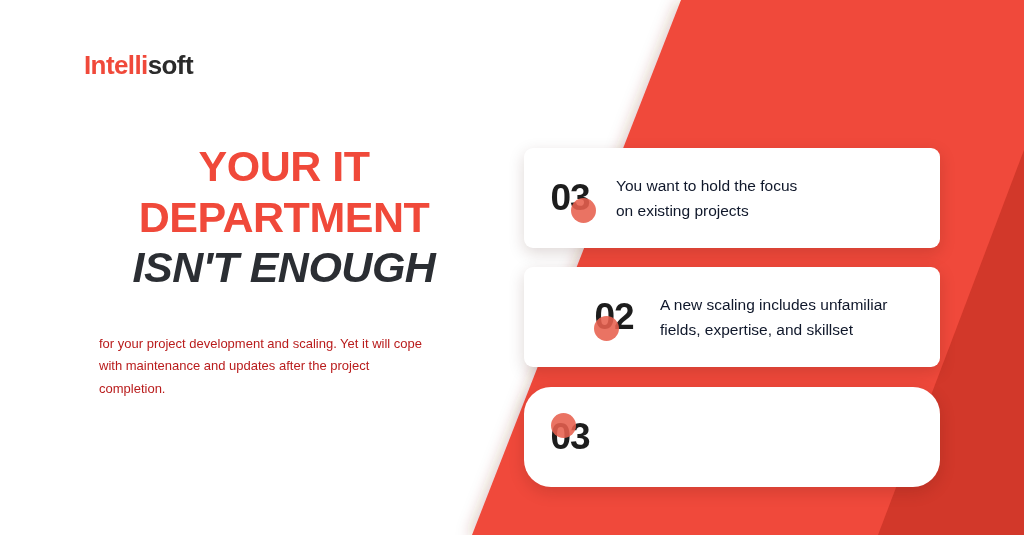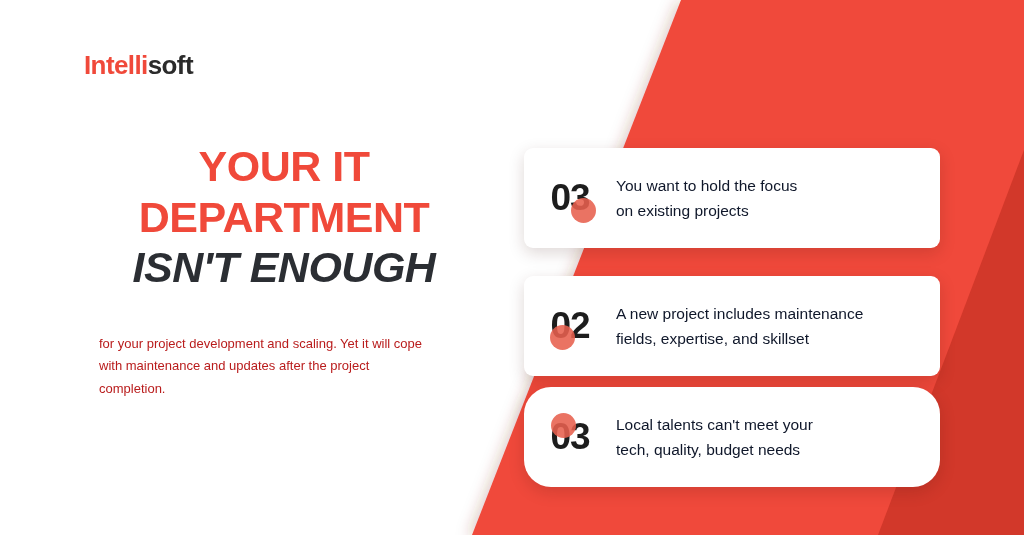--- a/index.html
+++ b/index.html
@@ -67,21 +67,21 @@
     width:416px;
     height:100px;
     background:#ffffff;
     border-radius:9px;
     box-shadow:0 5px 16px rgba(60,20,12,0.17);
     display:flex;
     align-items:center;
     z-index:5;
   }
   #card-1 { top:148px; }
-  #card-2 { top:276px; }
+  #card-2 { top:267px;padding-left:44px; }
   #card-3 { top:387px;border-radius:27px; }
 
   .num-wrap {
     position:relative;
     width:92px;
     flex:0 0 92px;
     display:flex;
     align-items:center;
     justify-content:center;
     height:100%;
@@ -156,29 +156,25 @@
       <span>on existing projects</span>
     </div>
   </div>
 
   <div class="card" id="card-2">
     <div class="num-wrap">
       <span class="dot"></span>
       <span class="num">02</span>
     </div>
     <div class="card-text">
-      <span>A new project includes maintenance</span>
+      <span>A new scaling includes unfamiliar</span>
       <span>fields, expertise, and skillset</span>
     </div>
   </div>
 
   <div class="card" id="card-3">
     <div class="num-wrap">
       <span class="dot"></span>
       <span class="num">03</span>
     </div>
-    <div class="card-text">
-      <span>Local talents can't meet your</span>
-      <span>tech, quality, budget needs</span>
-    </div>
   </div>
 
 </div>
 
 </body></html>

